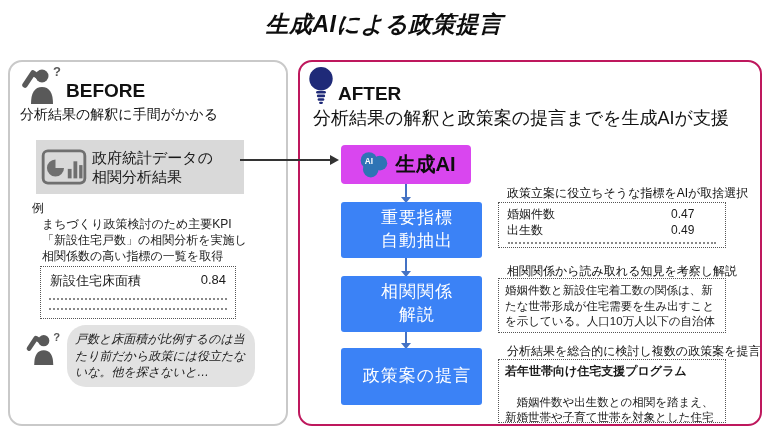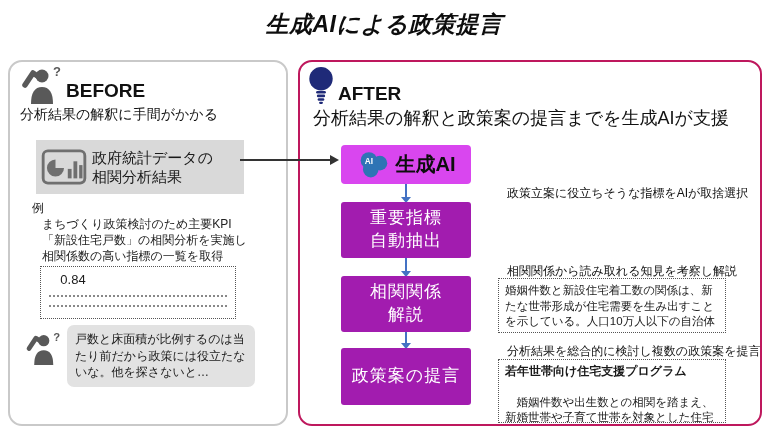--- a/index.html
+++ b/index.html
@@ -26,39 +26,39 @@
     position:absolute;top:78px;left:26px;width:208px;height:54px;background:#d9d9d9;
     display:flex;align-items:center;gap:5px;padding:0 5px;box-sizing:border-box;
   }
   .gray-box-text{font-size:15px;line-height:1.28;color:#1a1a1a;}
   .example{position:absolute;top:138px;left:22px;font-size:12px;color:#222;line-height:16px;}
   .ex-lines{margin-left:10px;line-height:16px;}
   .dotted-box{border:1.5px dotted #555;box-sizing:border-box;background:#fff;}
   .kpi-box{position:absolute;top:204px;left:30px;width:196px;height:53px;padding:3px 7px;}
   .kpi-box .row{display:flex;font-size:13px;padding:2px 2px 4px;color:#1a1a1a;}
   .kpi-box .row .name{flex:1;}
-  .kpi-box .row .value{width:46px;text-align:center;}
+  .kpi-box .row .value{width:46px;text-align:right;}
   .dots{border-bottom:2px dotted #888;height:4px;margin:0 1px 4px;}
   .speech{position:absolute;top:263px;left:13px;display:flex;gap:6px;align-items:flex-start;}
   .speech .icon{margin-top:7px;}
   .bubble{
-    width:172px;background:#e2e2e2;border-radius:7px;padding:6px 8px;
-    font-size:12px;line-height:16.5px;color:#1a1a1a;
+    width:172px;background:#e2e2e2;border-radius:19px;padding:6px 8px;
+    font-size:12px;line-height:16.5px;color:#1a1a1a;font-style:italic;
   }
   
   .panel-after .subtitle{position:absolute;top:44px;left:13px;margin:0;font-size:18px;color:#111;}
   .ai-box{
     position:absolute;top:83px;left:41px;width:130px;height:39px;background:#d946ef;border-radius:4px;
     display:flex;align-items:center;justify-content:center;gap:6px;
   }
   .ai-box-label{font-size:20px;font-weight:700;color:#0d0d0d;}
   .flow-box{
-    position:absolute;left:41px;width:130px;background:#a21caf;border-radius:3px;color:#fff;
+    position:absolute;left:41px;width:130px;background:#3b82f6;border-radius:3px;color:#fff;
     display:flex;align-items:center;justify-content:center;text-align:center;
-    font-size:17px;line-height:1.35;letter-spacing:1px;
+    font-size:17px;line-height:1.35;letter-spacing:1px;padding-left:11px;
   }
   .fb1{top:140px;height:56px;}
   .fb2{top:214px;height:56px;}
   .fb3{top:286px;height:57px;}
   .v-arrow{position:absolute;left:105px;width:2px;background:#4472c4;}
   .v-arrow::after{
     content:"";position:absolute;left:-4px;bottom:-6px;
     border:5px solid transparent;border-top:6px solid #4472c4;border-bottom:none;
   }
   .va1{top:122px;height:13px;}
@@ -123,20 +123,21 @@
 
     <div class="example">
       <div>例</div>
       <div class="ex-lines pre">まちづくり政策検討のため主要KPI
 「新設住宅戸数」の相関分析を実施し
 相関係数の高い指標の一覧を取得</div>
     </div>
 
     <div class="dotted-box kpi-box">
       <div class="row">
+        <span class="name">新設住宅床面積</span>
         <span class="value">0.84</span>
       </div>
       <div class="dots"></div>
       <div class="dots"></div>
     </div>
 
     <div class="speech">
       <span class="icon">
         <svg width="38" height="33" viewBox="0 0 44 38">
           <circle cx="24" cy="10" r="6.5" fill="#595959"></circle>
@@ -182,20 +183,31 @@
     <div class="v-arrow va1"></div>
     <div class="flow-box fb1 pre">重要指標
 自動抽出</div>
     <div class="v-arrow va2"></div>
     <div class="flow-box fb2 pre">相関関係
 解説</div>
     <div class="v-arrow va3"></div>
     <div class="flow-box fb3 pre">政策案の提言</div>
 
     <div class="out-label ol1">政策立案に役立ちそうな指標をAIが取捨選択</div>
+    <div class="dotted-box out-box ob1">
+      <div class="row">
+        <span class="name">婚姻件数</span>
+        <span class="value">0.47</span>
+      </div>
+      <div class="row">
+        <span class="name">出生数</span>
+        <span class="value">0.49</span>
+      </div>
+      <div class="dots"></div>
+    </div>
 
     <div class="out-label ol2">相関関係から読み取れる知見を考察し解説</div>
     <div class="dotted-box out-box ob2">婚姻件数と新設住宅着工数の関係は、新たな世帯形成が住宅需要を生み出すことを示している。人口10万人以下の自治体では…</div>
 
     <div class="out-label ol3">分析結果を総合的に検討し複数の政策案を提言</div>
     <div class="dotted-box out-box ob3">
       <div class="ob3-title">若年世帯向け住宅支援プログラム</div>
       <div>　婚姻件数や出生数との相関を踏まえ、新婚世帯や子育て世帯を対象とした住宅取得支援や、子育てに適した住宅の建設促進を…</div>
     </div>
 

